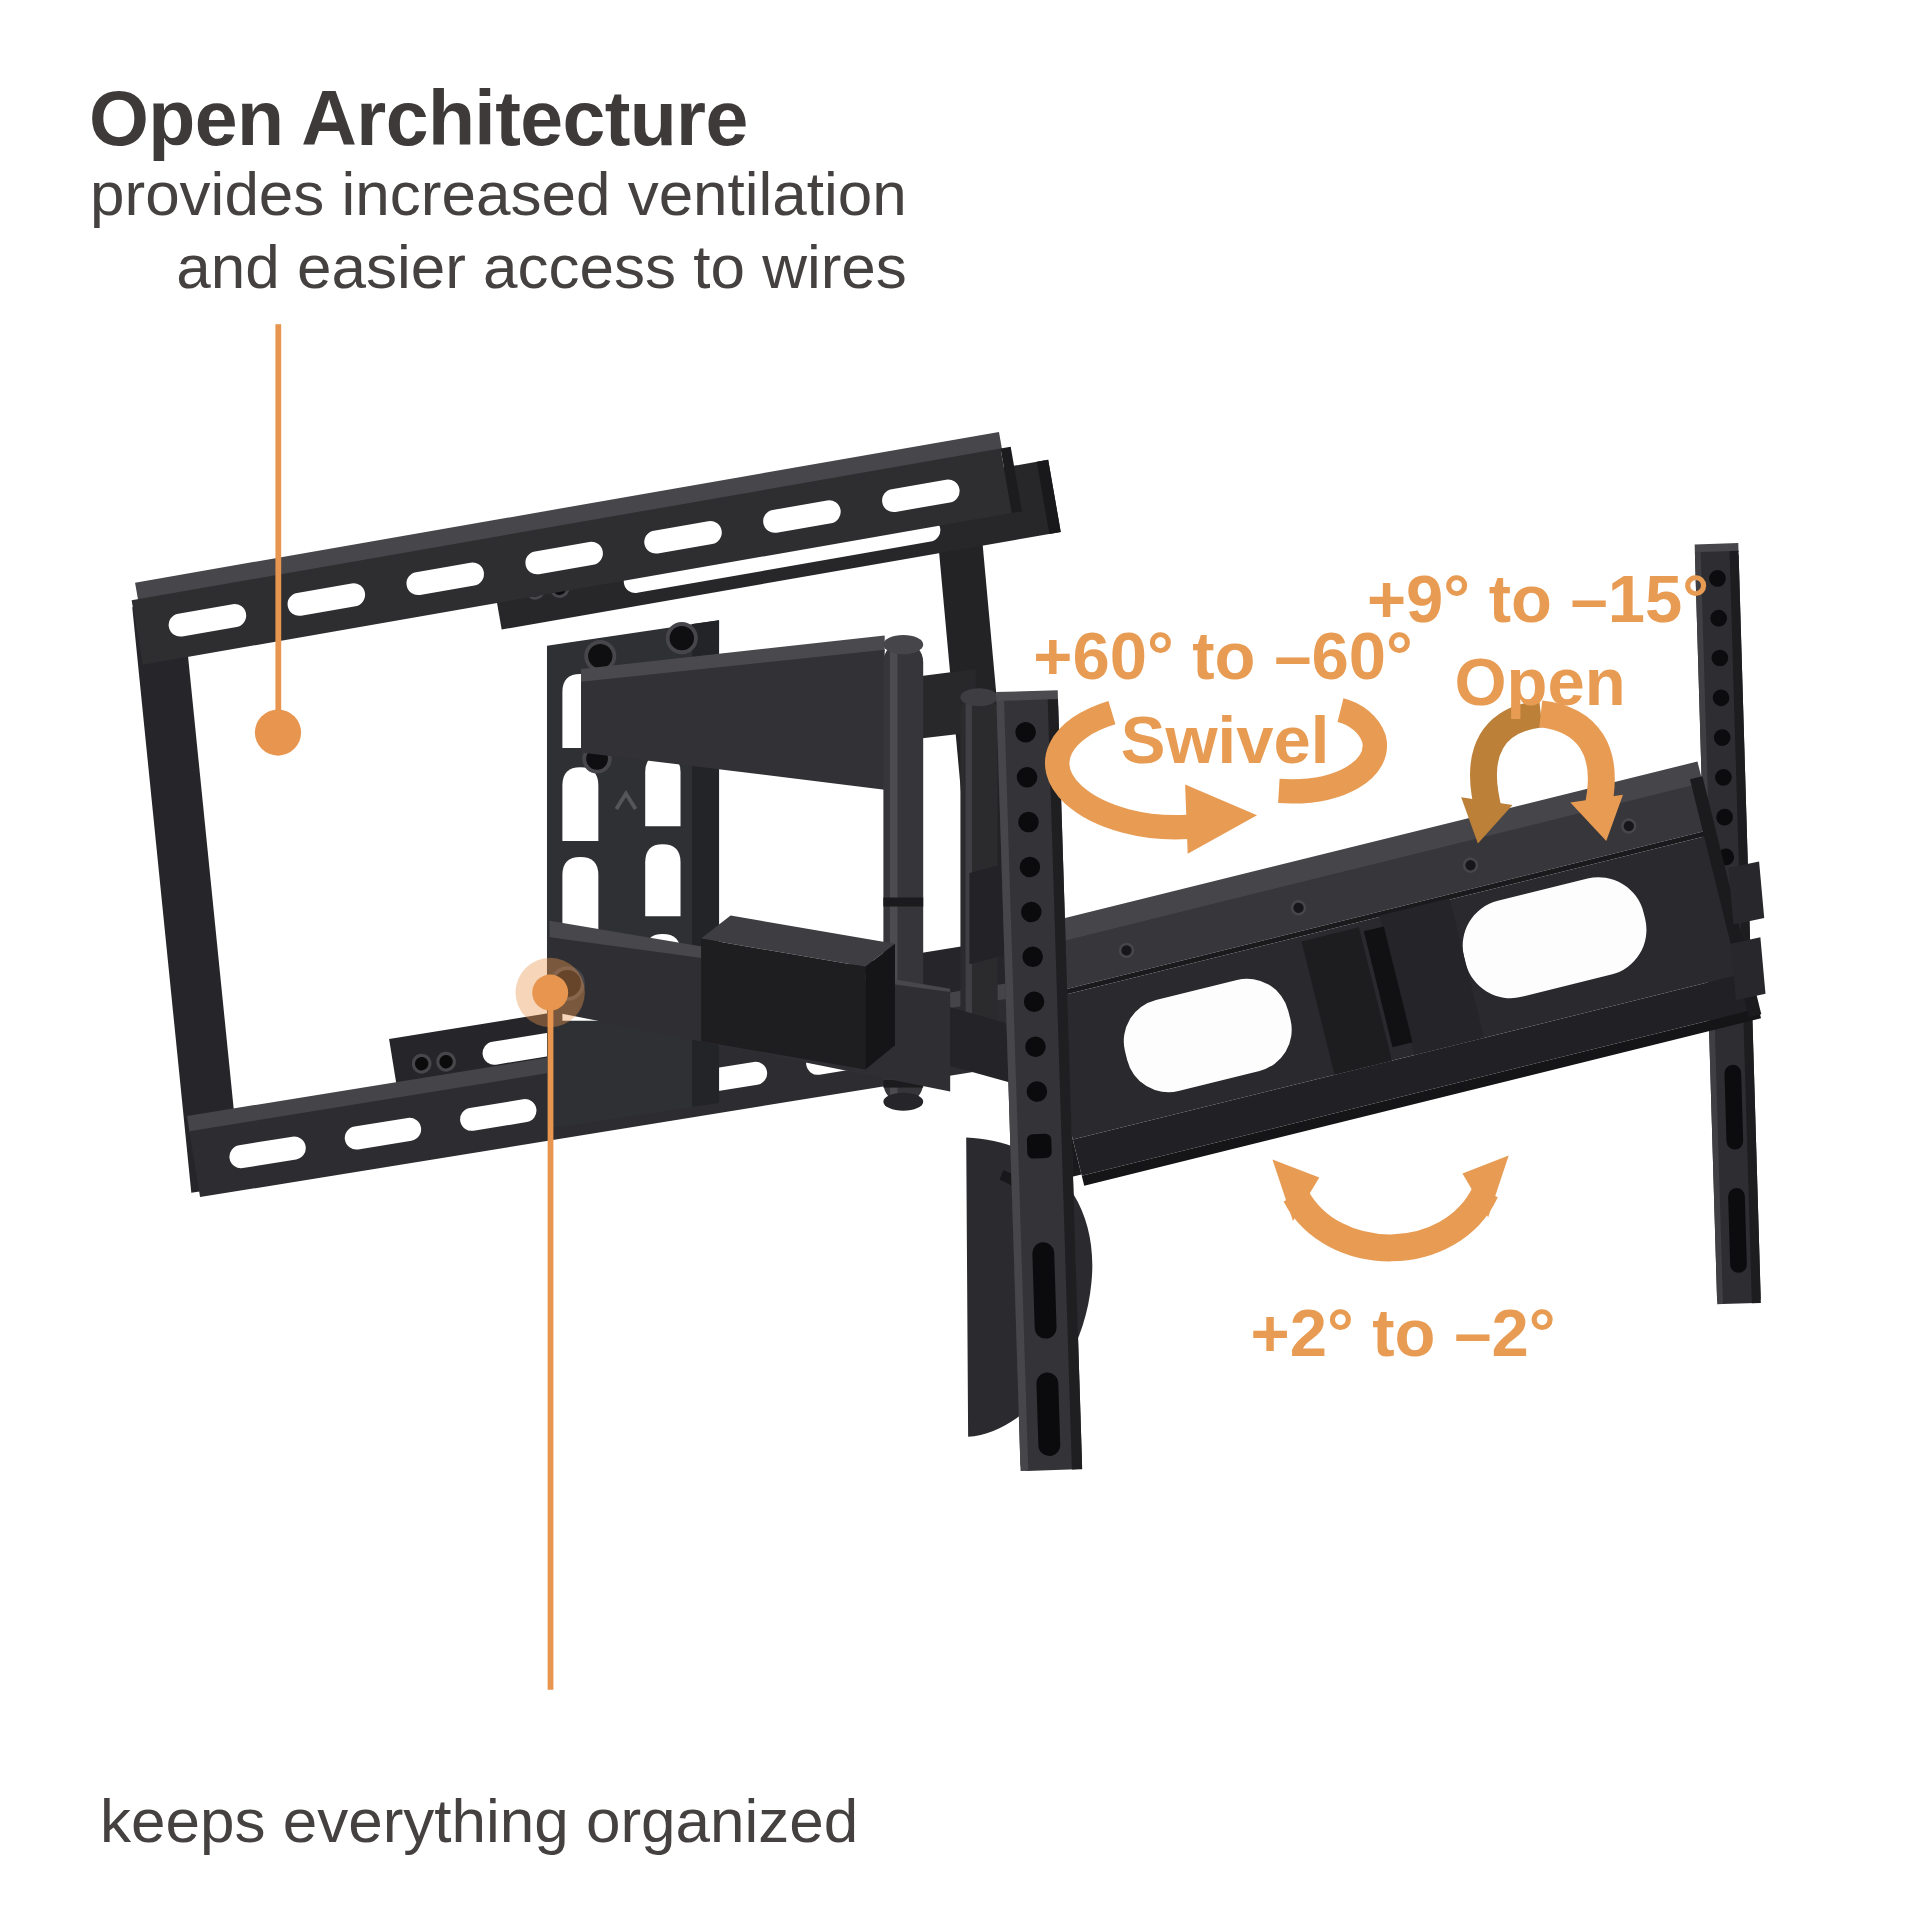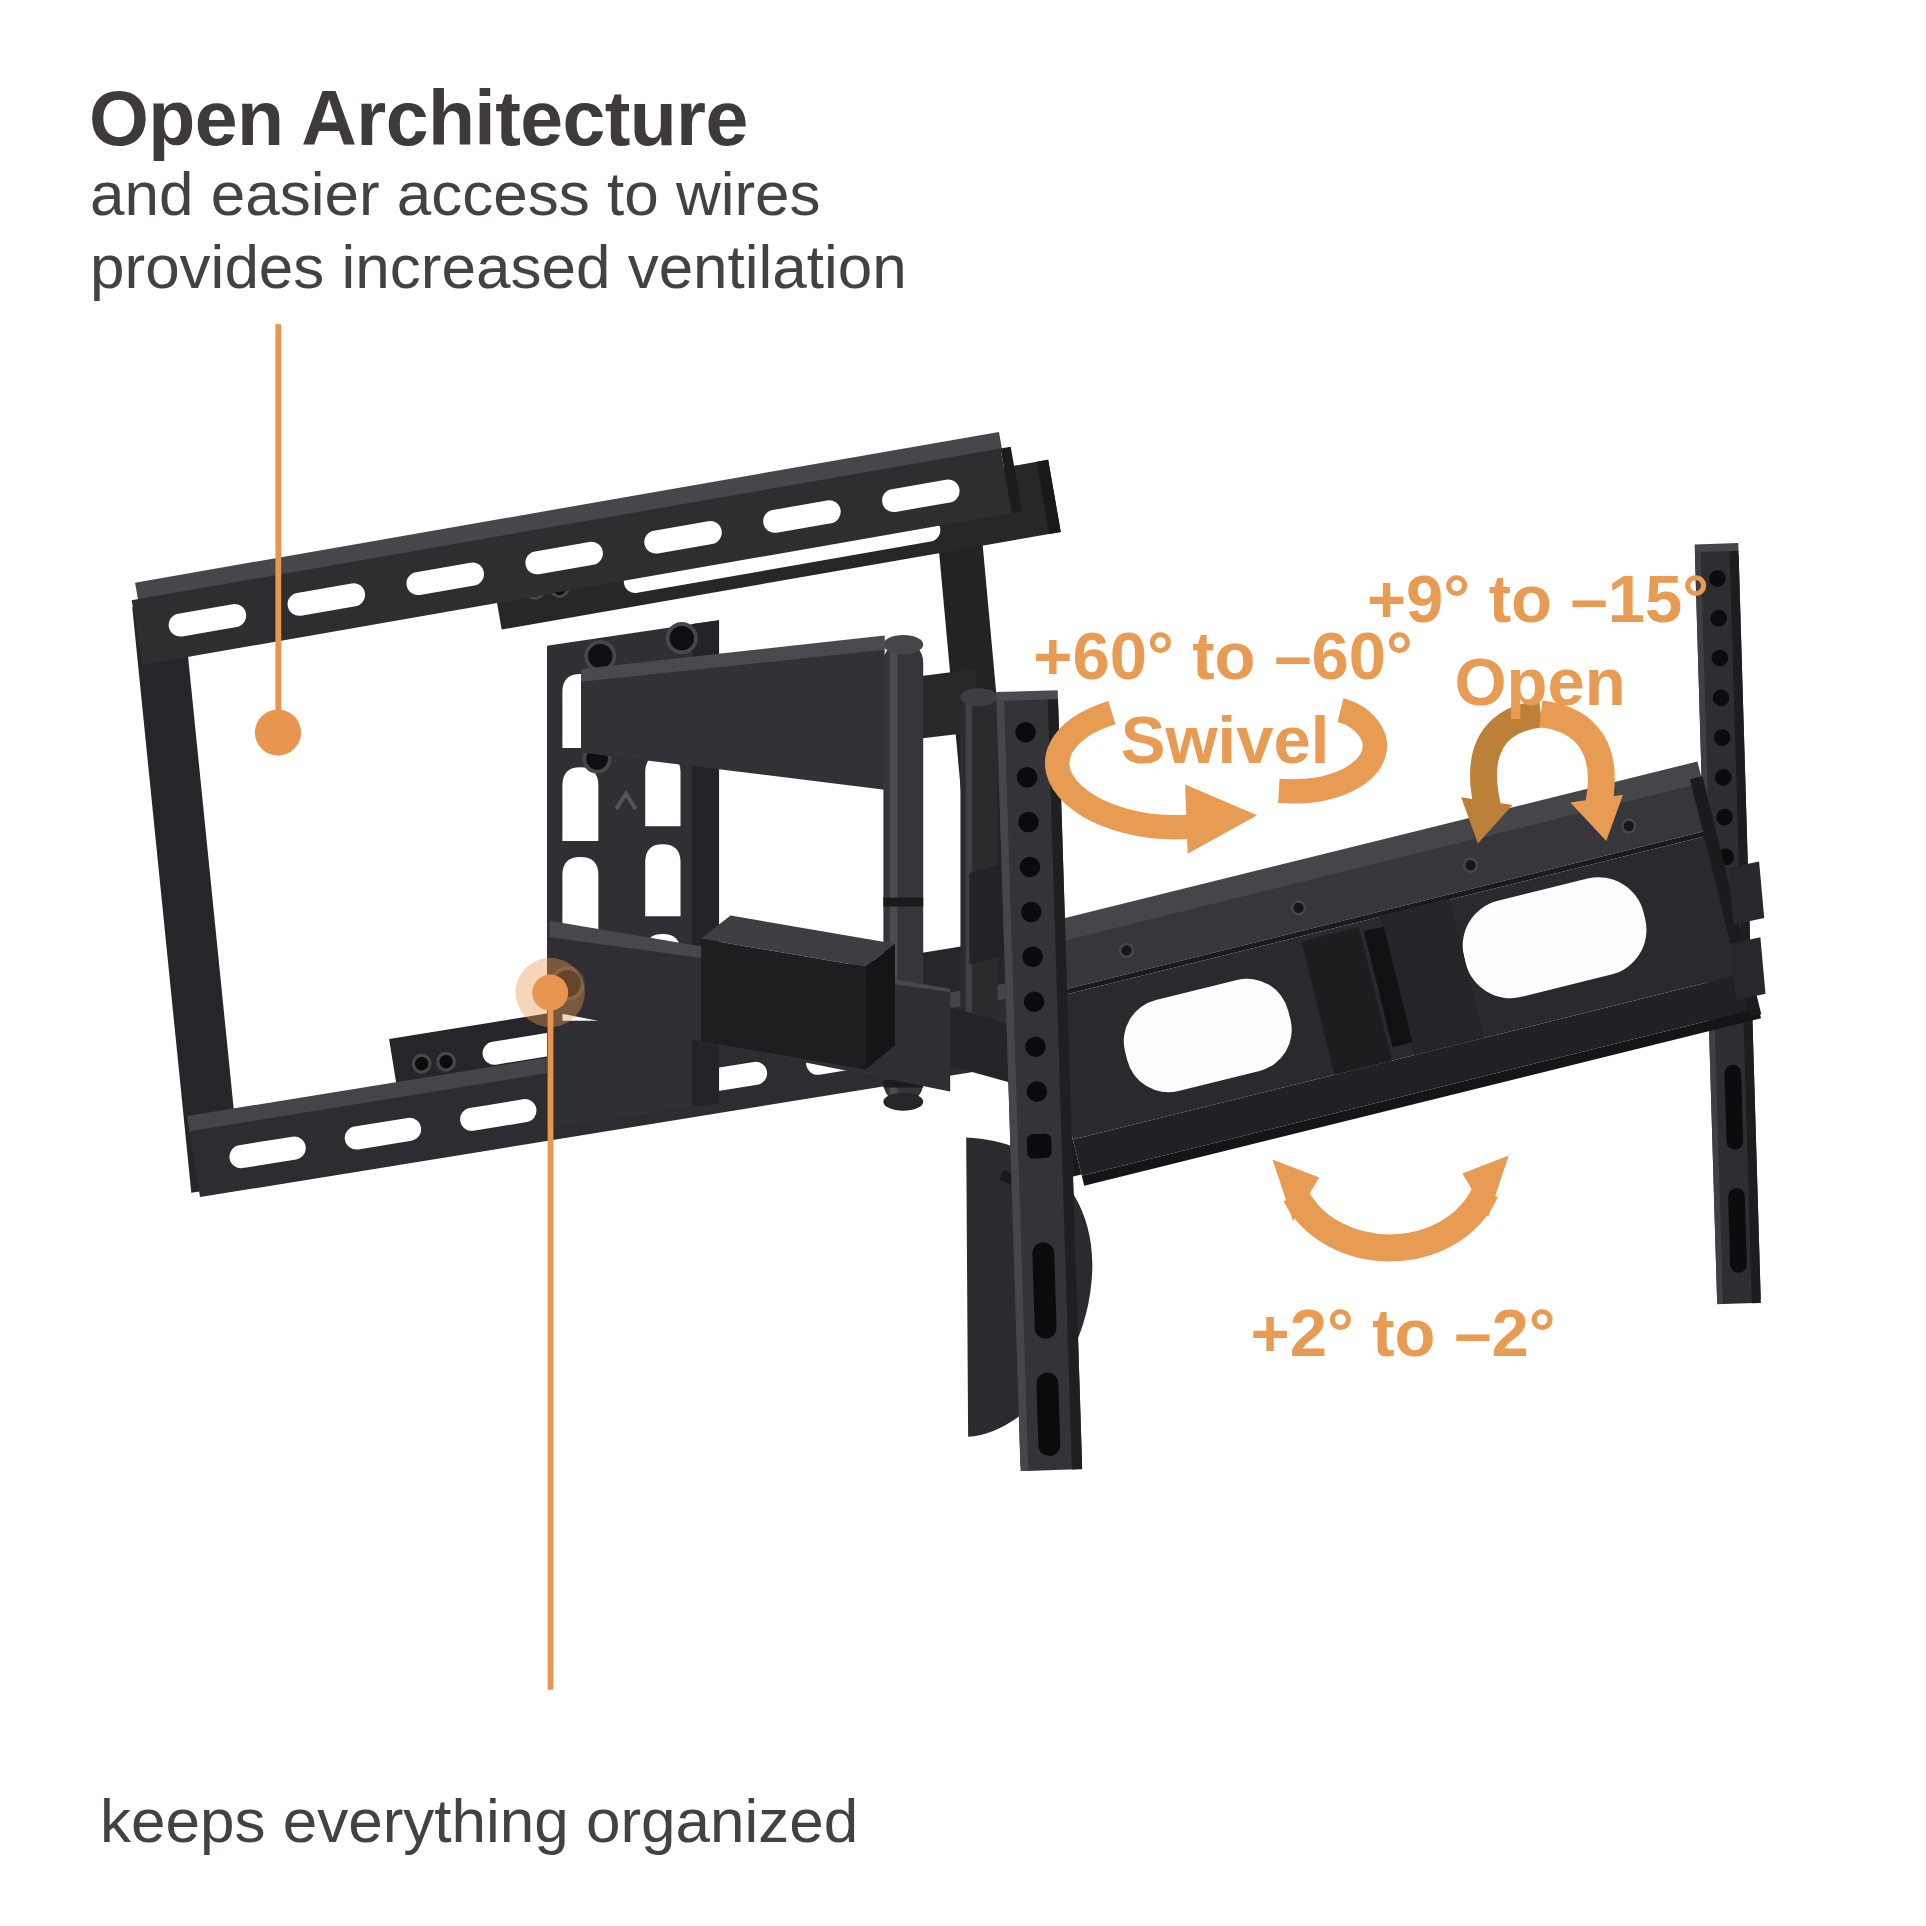--- a/index.html
+++ b/index.html
@@ -2,20 +2,21 @@
 <html style="font-size:10.3px"><head>
 <meta charset="utf-8">
 <style>
   html,body{margin:0;padding:0;background:#ffffff;}
   #canvas{
     position:relative;
     width:1926px;height:1926px;
     background:#ffffff;
     overflow:hidden;
     font-family:"Liberation Sans",sans-serif;
+    text-align:right;
   }
   #mount-svg{position:absolute;left:0;top:0;width:1926px;height:1926px;}
   .h1{
     position:absolute;
     font-size:77px;font-weight:700;
     color:#3E3A39;letter-spacing:-0.6px;line-height:1.1;
     white-space:nowrap;
   }
   .sub{
     position:absolute;
@@ -229,22 +230,22 @@
 
       <path d="M 2018 1862 C 2075 1972 2260 1972 2314 1856" stroke="#E89B52" stroke-width="42" fill="none"></path>
       <polygon points="2055,1834 1982,1806 2014,1902" fill="#E89B52"></polygon>
       <polygon points="2278,1828 2350,1800 2318,1896" fill="#E89B52"></polygon>
     </g>
   </svg>
 
   <div class="h1" style="left:89px;top:76px">Open Architecture</div>
 
   <div class="sub" style="left:90px;top:157px">
+    <div>provides increased ventilation</div>
     <div>and easier access to wires</div>
-    <div>provides increased ventilation</div>
   </div>
 
 
   <div class="sub" style="left:100px;top:1784px">keeps everything organized</div>
 
   <div class="orange-label" style="left:1223px;top:621px">+60° to –60°</div>
   <div class="orange-label" style="left:1225px;top:705px">Swivel</div>
 
   <div class="orange-label" style="left:1538px;top:564px">+9° to –15°</div>
   <div class="orange-label" style="left:1540px;top:647px">Open</div>

